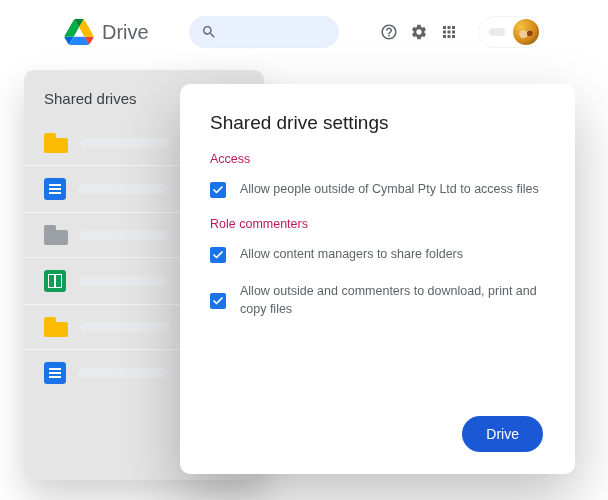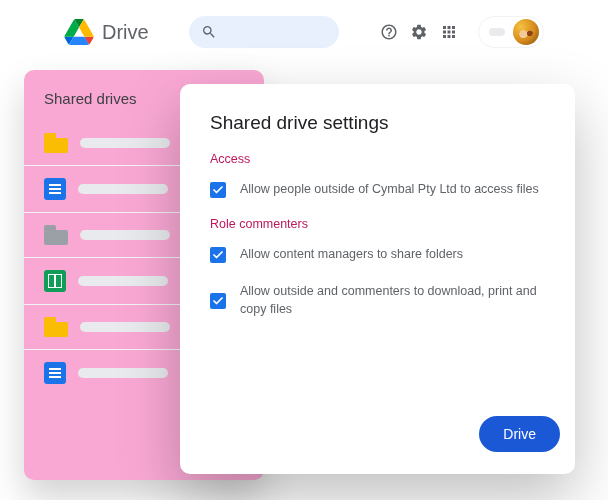--- a/index.html
+++ b/index.html
@@ -15,39 +15,39 @@
     .spacer { flex: 1; }
     .topbar-icons { display: flex; align-items: center; gap: 12px; color: #5f6368; }
     .avatar-chip { display: flex; align-items: center; gap: 8px; background: #fff; border: 1px solid #f1f3f4; border-radius: 16px; padding: 2px 4px 2px 10px; margin-left: 8px; }
     .avatar-chip-bar { width: 16px; height: 8px; background: #e8eaed; border-radius: 4px; }
     .avatar { width: 26px; height: 26px; border-radius: 50%; background: radial-gradient(circle at 30% 30%, #f4c141, #d68a1a 55%, #8c5a1a 90%); position: relative; overflow: hidden; }
     .avatar::after{ content:""; position:absolute; inset:0; background: radial-gradient(circle at 65% 55%, rgba(132,60,20,.9) 0 12%, transparent 13%), radial-gradient(circle at 40% 58%, #f4c99a 0 18%, transparent 19%); }
     
     .ticon { width: 18px; height: 18px; display: inline-flex; align-items: center; justify-content: center; }
     
     
-    .panel { position: absolute; left: 24px; top: 70px; width: 240px; height: 410px; background: #f9a8d4; border-radius: 10px; box-shadow: 0 18px 36px rgba(0,0,0,.18); padding: 20px 0; }
+    .panel { position: absolute; left: 24px; top: 70px; width: 240px; height: 410px; background: #e5e5e5; border-radius: 10px; box-shadow: 0 18px 36px rgba(0,0,0,.18); padding: 20px 0; }
     .panel-title { font-size: 15px; color: #3c4043; padding: 0 20px 14px 20px; }
     .drive-row { display: flex; align-items: center; gap: 12px; padding: 12px 20px; border-top: 1px solid #f1f3f4; }
     .drive-row:first-of-type { border-top: none; }
     .folder-chip { width: 24px; height: 20px; border-radius: 2px; position: relative; }
     .folder-body { position:absolute; left:0; right:0; bottom:0; height:15px; border-radius:2px; }
     .folder-tab { position:absolute; left:0; top:0; width:12px; height:6px; border-radius:2px 2px 0 0; }
     .f-yellow .folder-body{ background:#fbbc04;} .f-yellow .folder-tab{ background:#fbbc04;}
     .f-gray .folder-body{ background:#9aa0a6;} .f-gray .folder-tab{ background:#9aa0a6;}
     .doc-icon { width:22px; height:22px; display:flex; align-items:center; justify-content:center; position:relative; border-radius:3px;}
     .d-docs { background:#1a73e8; }
     .d-docs::after{content:"";position:absolute;width:12px;height:2px;background:#fff;top:6px;box-shadow:0 4px #fff, 0 8px #fff;}
     .d-sheets { background:#0f9d58; }
     .d-sheets::after{content:"";position:absolute;width:12px;height:12px;border:1.5px solid #fff;}
     .d-sheets::before{content:"";position:absolute;width:1.5px;height:12px;background:#fff;z-index:1;}
     .row-bar { flex:1; height:10px; background:#e8eaed; border-radius:5px; max-width: 90px;}
     
     
-    .modal { position: absolute; left: 180px; top: 84px; width: 395px; height: 390px; background: #fff; border-radius: 10px; box-shadow: 0 24px 60px rgba(0,0,0,.25); padding: 28px 15px 22px 30px; display:flex; flex-direction:column; }
+    .modal { position: absolute; left: 180px; top: 84px; width: 395px; height: 390px; background: #fff; border-radius: 10px; box-shadow: 0 24px 60px rgba(0,0,0,.25); padding: 28px 32px 22px 30px; display:flex; flex-direction:column; }
     .modal-title { font-size: 19px; color: #202124; font-weight: 400; margin-bottom: 18px; }
     .section-label { font-size: 12.5px; color: #be185d; font-weight: 500; margin-bottom: 14px; }
     .opt { display:flex; align-items:center; gap:14px; margin-bottom: 18px; }
     .checkbox { width:16px; height:16px; border-radius:2px; background:#1a73e8; flex-shrink:0; color:#fff; display:flex; align-items:center; justify-content:center; margin-top:1px;}
     .checkbox svg{ width:12px; height:12px; }
     .opt-label { font-size:12.5px; color:#5f6368; line-height:1.5; }
     .modal-footer { margin-top:auto; display:flex; justify-content:flex-end; }
     .done-btn { background:#1a58d6; color:#fff; border:none; border-radius:18px; padding:10px 24px; font-size:14px; font-family:inherit; font-weight:500; }
   </style>
 </head>

